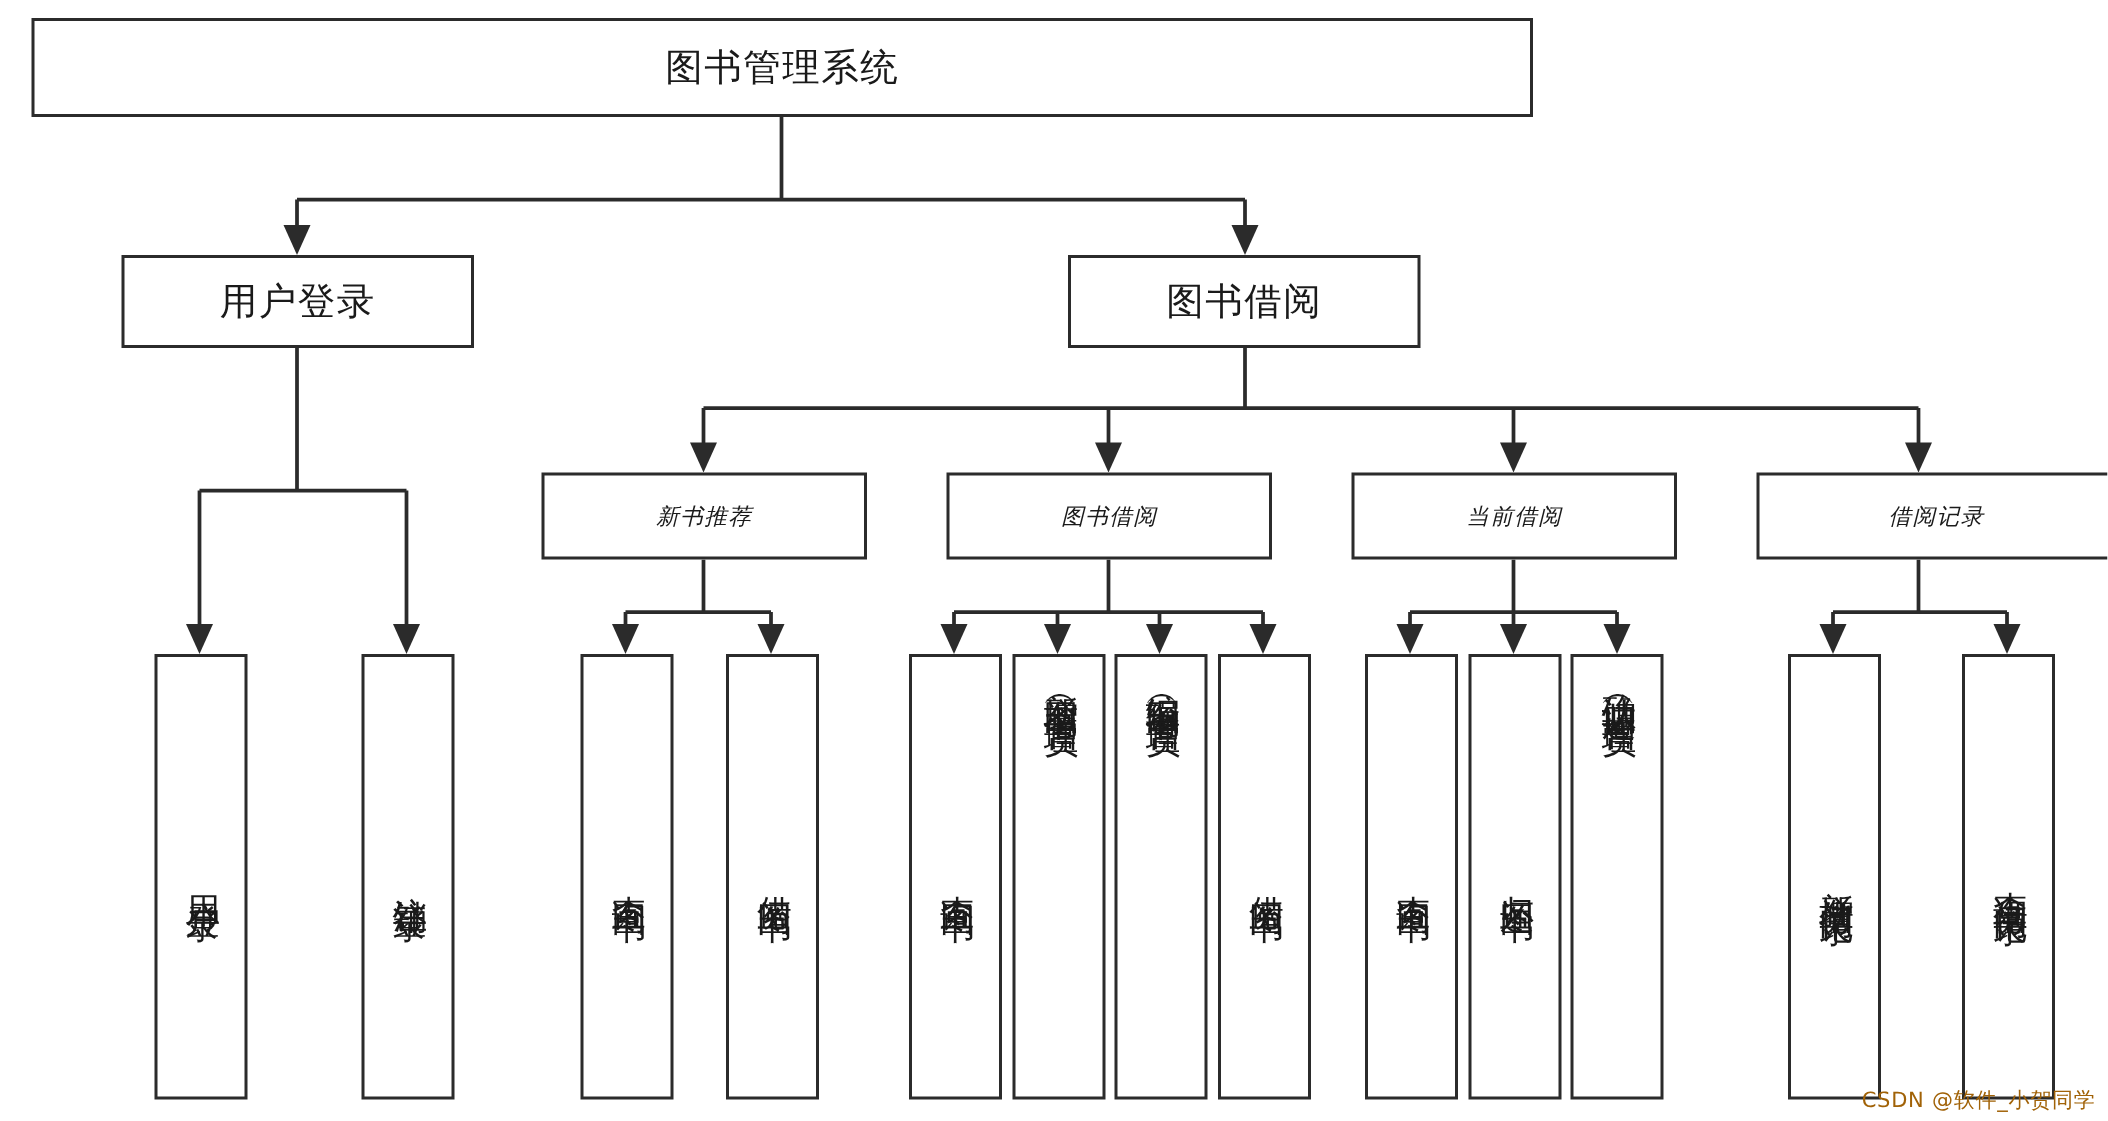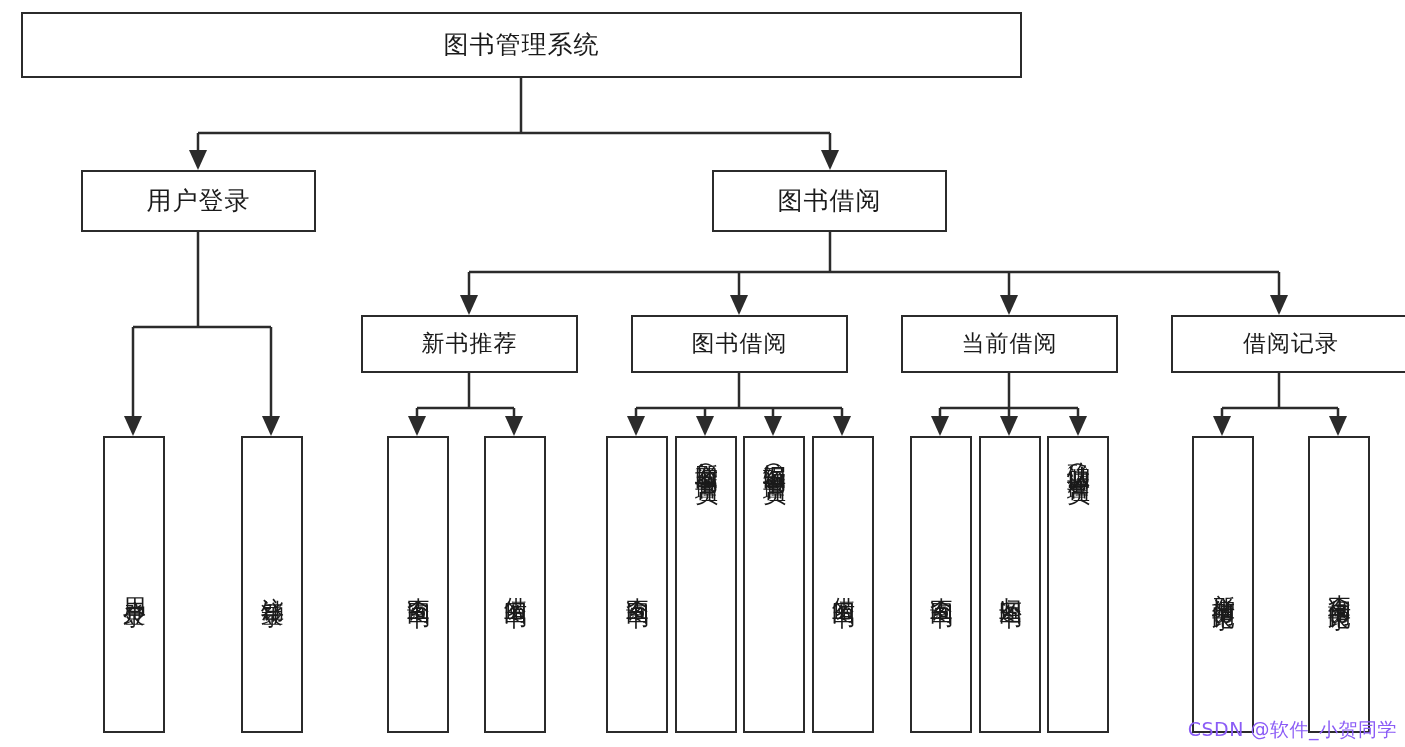--- a/index.html
+++ b/index.html
@@ -28,21 +28,21 @@
     color: #1a1a1a;
   }
   .node .label {
     font-size: 25px;
     line-height: 1.1;
     letter-spacing: 1px;
     white-space: nowrap;
   }
   .node.root .label { font-size: 25px; }
   .node.lvl2 .label { font-size: 25px; }
-  .node.lvl3 .label { font-size: 23px; }
+  .node.lvl3 .label { font-size: 15px; font-style: italic; }
 
   
   .leaf {
     position: absolute;
     box-sizing: border-box;
     border: 2.5px solid #2b2b2b;
     background: #ffffff;
     display: flex;
     justify-content: center;
     color: #1a1a1a;
@@ -72,22 +72,22 @@
     stroke: #2b2b2b;
     stroke-width: 2.5;
     fill: none;
   }
   .arrowhead { fill: #2b2b2b; }
 
   .watermark {
     position: absolute;
     right: 8px;
     bottom: 4px;
-    font-size: 19px;
-    color: #8b5cf6;
+    font-size: 14px;
+    color: #a16207;
     letter-spacing: 0.5px;
     white-space: nowrap;
   }
 </style>
 </head>
 <body>
 
 <div id="canvas">
 
   <svg class="wires" viewBox="0 0 1405 747">

